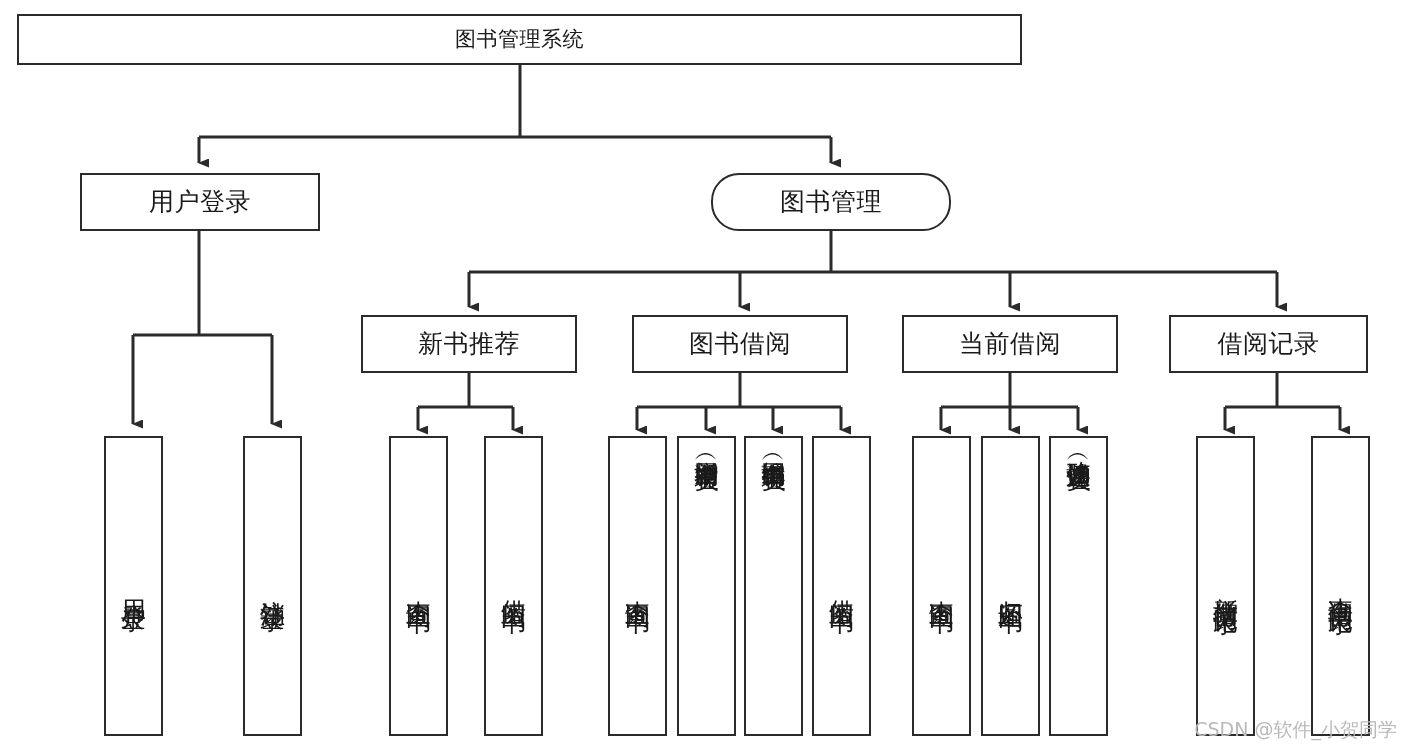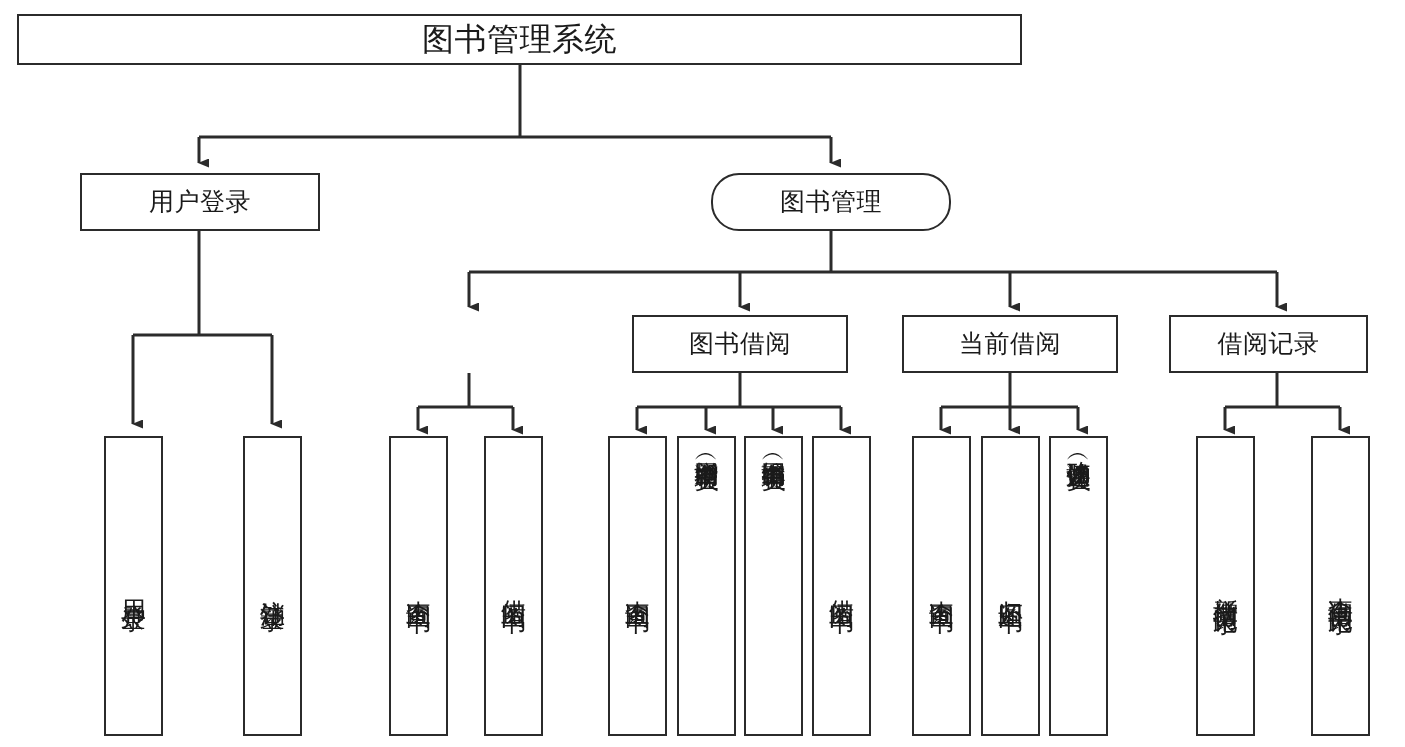--- a/index.html
+++ b/index.html
@@ -41,21 +41,21 @@
     line-height: 1.12;
     letter-spacing: 0.5px;
     text-align: center;
     white-space: nowrap;
   }
   
   .node.horiz .node-label {
     font-size: 25px;
   }
   .node.root .node-label {
-    font-size: 32px;
+    font-size: 21px;
   }
   
   .node.leaf {
     align-items: center;
     justify-content: center;
     padding: 4px 0;
   }
   .node.leaf .node-label {
     writing-mode: vertical-rl;
     text-orientation: upright;
@@ -142,20 +142,23 @@
     <span class="node-label">图书管理系统</span>
   </div>
 
   <div class="node horiz" style="left:80px; top:173px; width:240px; height:58px;">
     <span class="node-label">用户登录</span>
   </div>
   <div class="node horiz" style="left:711px; top:173px; width:240px; height:58px;border-radius:28px;">
     <span class="node-label">图书管理</span>
   </div>
 
+  <div class="node horiz" style="left:361px; top:315px; width:216px; height:58px;">
+    <span class="node-label">新书推荐</span>
+  </div>
   <div class="node horiz" style="left:902px; top:315px; width:216px; height:58px;">
     <span class="node-label">当前借阅</span>
   </div>
   <div class="node horiz" style="left:632px; top:315px; width:216px; height:58px;">
     <span class="node-label">图书借阅</span>
   </div>
   <div class="node horiz" style="left:1169px; top:315px; width:199px; height:58px;">
     <span class="node-label">借阅记录</span>
   </div>
 
@@ -196,14 +199,15 @@
     <span class="node-label">确认归还（管理员）</span>
   </div>
 
   <div class="node leaf" style="left:1196px; top:436px; width:59px; height:300px;">
     <span class="node-label">新增借阅记录</span>
   </div>
   <div class="node leaf" style="left:1311px; top:436px; width:59px; height:300px;">
     <span class="node-label">查询借阅记录</span>
   </div>
 
+  <div id="watermark">CSDN @软件_小贺同学</div>
 
 </div>
 
 </body></html>

